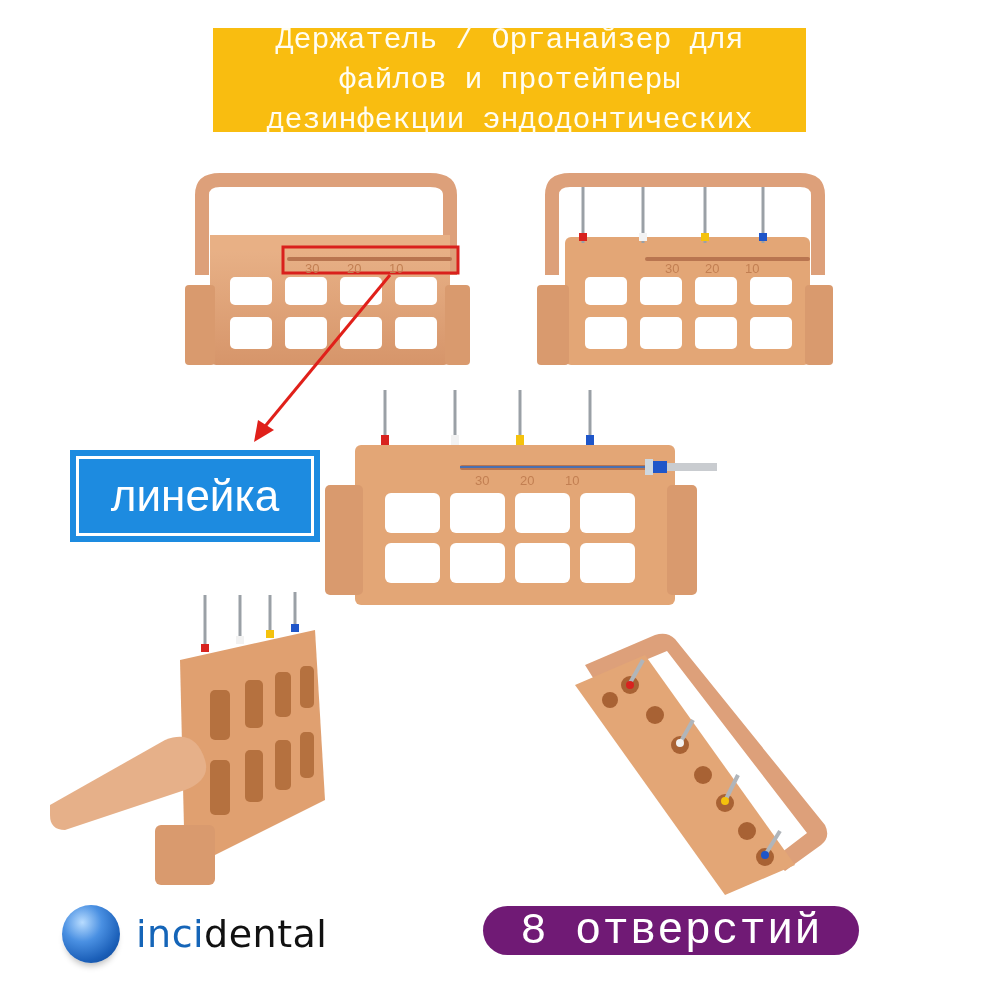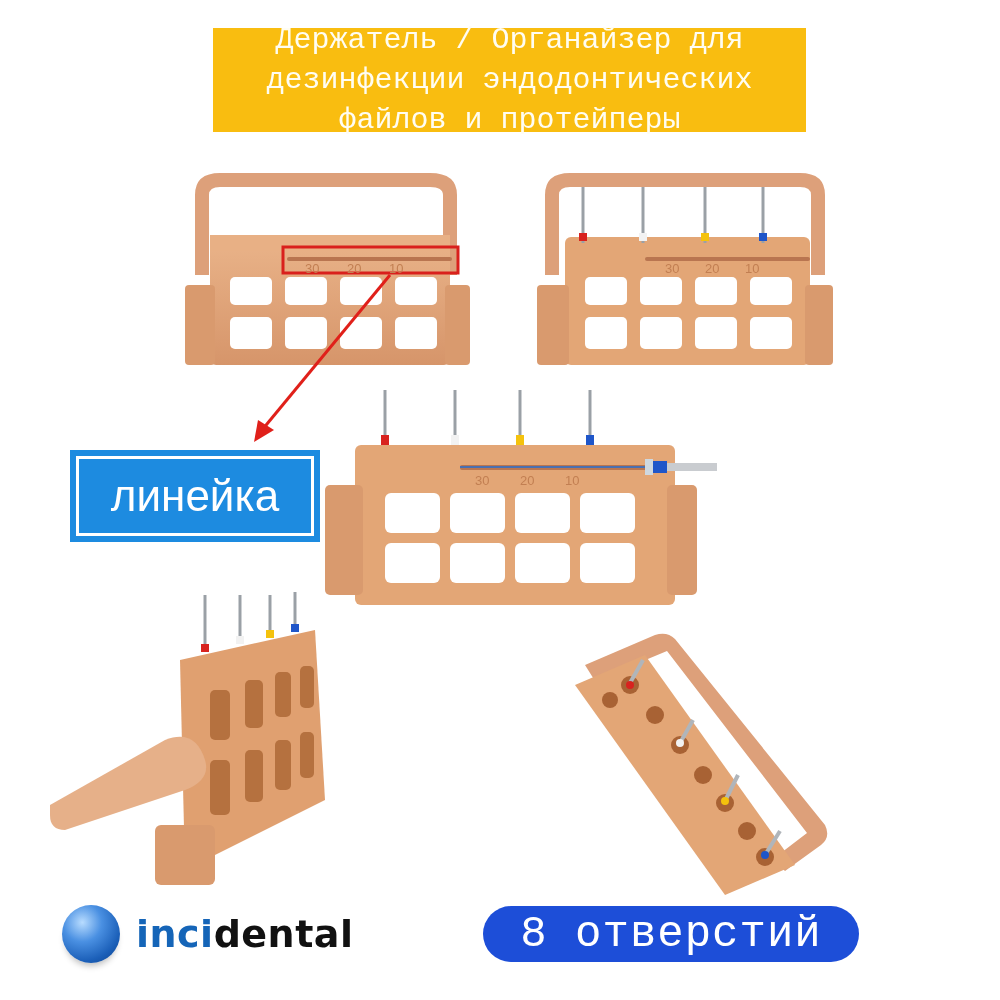--- a/index.html
+++ b/index.html
@@ -2,37 +2,37 @@
 <html><head>
 <meta charset="utf-8">
 <style>
   html,body{margin:0;padding:0;}
   body{width:1000px;height:1000px;background:#ffffff;position:relative;overflow:hidden;font-family:"Liberation Sans",sans-serif;}
   .banner{position:absolute;left:213px;top:28px;width:593px;height:104px;background:#f9bd10;display:flex;flex-direction:column;align-items:center;justify-content:center;}
   .banner span{font-family:"Liberation Mono","DejaVu Sans Mono",monospace;color:#fffdf2;font-size:30px;line-height:40px;letter-spacing:0px;white-space:nowrap;}
   .tag{position:absolute;left:70px;top:450px;width:250px;height:92px;background:#1d8be0;box-sizing:border-box;border:0;}
   .tag .inner{position:absolute;left:6px;top:6px;right:6px;bottom:6px;border:3px solid #ffffff;display:flex;align-items:center;justify-content:center;}
   .tag .inner span{color:#fff;font-size:44px;font-family:"Liberation Sans",sans-serif;}
-  .logo{position:absolute;left:62px;top:905px;display:flex;align-items:center;font-weight:bold;}
+  .logo{position:absolute;left:62px;top:905px;display:flex;align-items:center;}
   .sphere{width:58px;height:58px;border-radius:50%;background:radial-gradient(circle at 35% 30%,#b8dcff 0%,#4a90e2 35%,#1b5fb8 70%,#0d3e86 100%);box-shadow:0 6px 6px -3px rgba(0,0,0,0.25);}
   .logo-text{margin-left:16px;font-size:38px;font-family:"DejaVu Sans",sans-serif;letter-spacing:0.5px;}
   .logo-text .a{color:#1565b8;}
   .logo-text .b{color:#111;}
-  .badge{position:absolute;left:483px;top:906px;width:376px;height:56px;background:#1d4ed8;border-radius:32px;display:flex;align-items:center;justify-content:center;}
+  .badge{position:absolute;left:483px;top:906px;width:376px;height:49px;background:#701a75;border-radius:32px;display:flex;align-items:center;justify-content:center;}
   .badge span{color:#fff;font-family:"Liberation Mono","DejaVu Sans Mono",monospace;font-size:44px;letter-spacing:1px;}
   .holder{position:absolute;}
   .ruler-label{font-family:"Liberation Sans",sans-serif;fill:#c27f52;font-size:13px;}
 </style>
 </head>
 <body>
 
 <div class="banner">
   <span>Держатель / Органайзер для</span>
+  <span>файлов и протейперы</span>
   <span>дезинфекции эндодонтических</span>
-  <span>файлов и протейперы</span>
 </div>
 
 <svg class="holder" style="left:175px;top:165px" width="300" height="220" viewBox="0 0 300 220">
   <defs>
     <linearGradient id="body1" x1="0" y1="0" x2="0" y2="1">
       <stop offset="0" stop-color="#eab48a"></stop>
         <stop offset="1" stop-color="#d6956a"></stop>
     </linearGradient>
   </defs>
 

